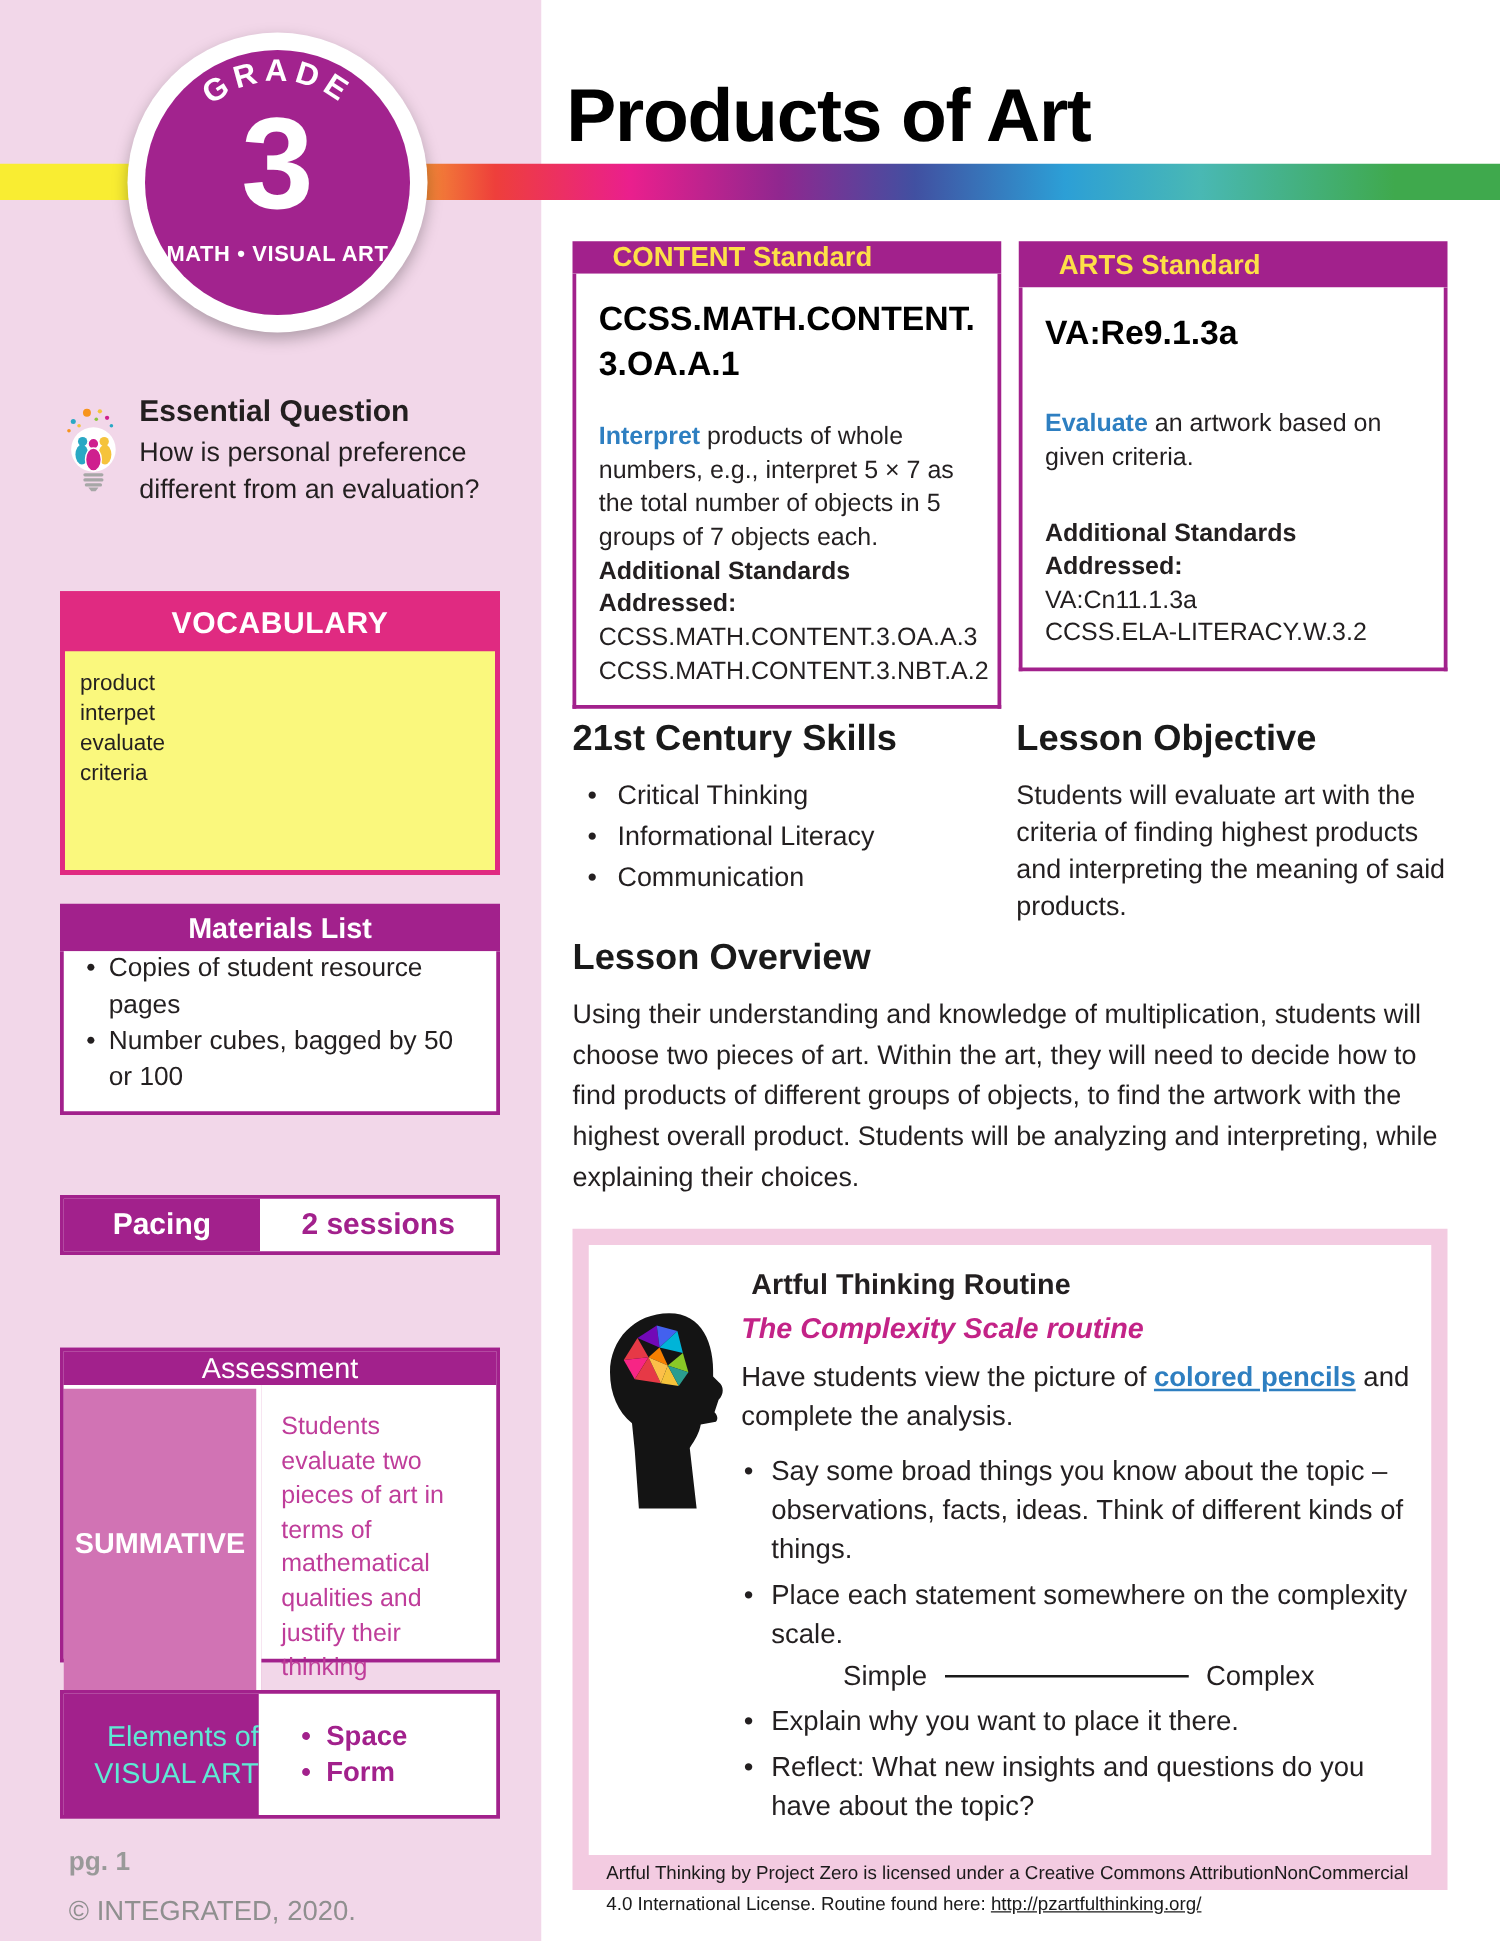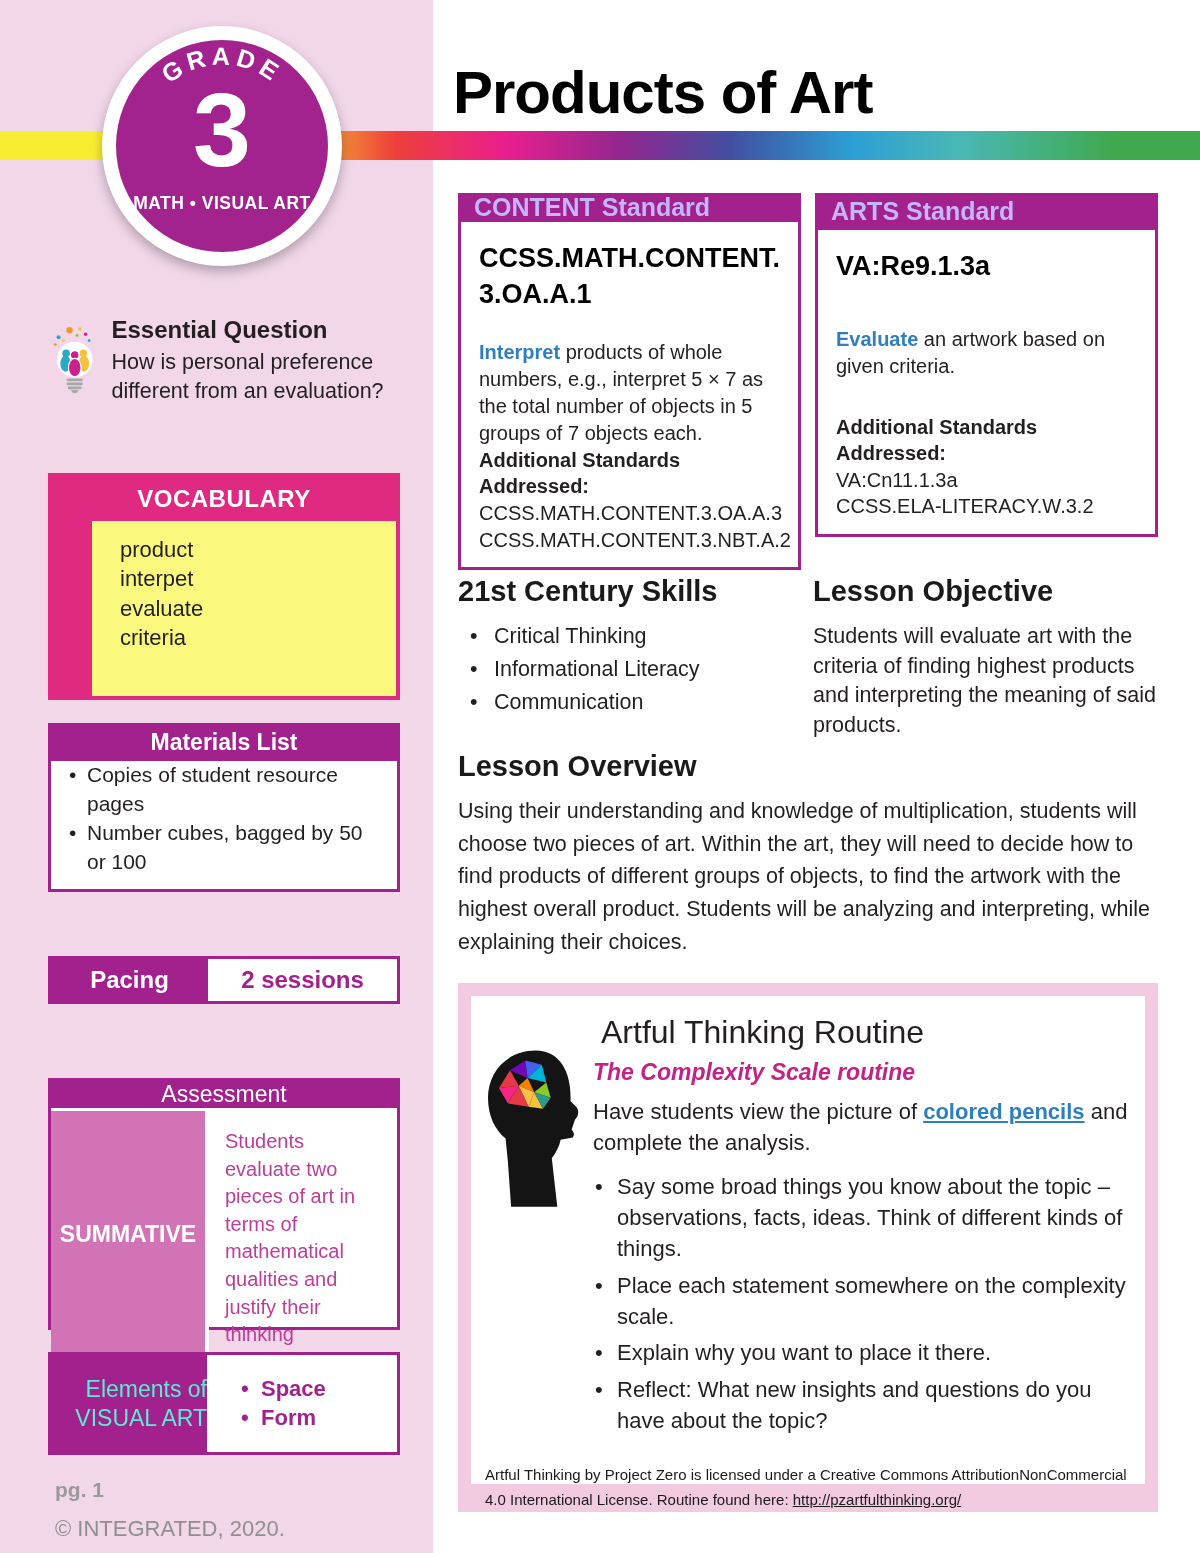--- a/index.html
+++ b/index.html
@@ -25,21 +25,21 @@
   
   .eq { position:absolute; left:50px; top:300px; width:372px; display:flex; gap:12px; }
   .eq-text { padding-top:16px; }
   .eq-heading { font-size:24px; font-weight:bold; margin-bottom:4px; }
   .eq-body { font-size:21.5px; line-height:1.37; }
 
   .vocab { position:absolute; left:48px; top:473px; width:352px; height:227px;
            background:#e02a81; border:4px solid #e02a81; display:flex; flex-direction:column; }
   .vocab-header { height:44px; color:#fff; font-size:24px; font-weight:bold;
                   display:flex; align-items:center; justify-content:center; letter-spacing:.5px; }
-  .vocab-body { flex:1; background:#faf87d; padding:14px 28px; font-size:22px; line-height:1.33;margin-left:40px; }
+  .vocab-body { flex:1; background:#faf87d; padding:14px 12px; font-size:18px; line-height:1.33; }
 
   .materials { position:absolute; left:48px; top:723px; width:352px; }
   .box-header { background:#a2218c; color:#fff; font-size:23px; font-weight:bold; height:38px;
                 display:flex; align-items:center; justify-content:center; }
   .materials-body { background:#fff; border:3px solid #a2218c; border-top:0;
                     padding:0 10px 12px 14px; font-size:21px; line-height:1.38; }
   .materials-body ul { list-style:none; }
   .materials-body li { padding-left:22px; position:relative; }
   .materials-body li::before { content:"•"; position:absolute; left:4px; }
 
@@ -67,22 +67,22 @@
   .elements-items { flex:1; display:flex; flex-direction:column; justify-content:center; padding-left:34px; gap:3px; }
   .elements-items .el { color:#a2218c; font-size:22px; font-weight:bold; position:relative; padding-left:20px; }
   .elements-items .el::before { content:"•"; position:absolute; left:0; }
 
   .pg-num { position:absolute; left:55px; top:1478px; color:#999; font-size:21px; font-weight:bold; }
   .copyright { position:absolute; left:55px; top:1516px; color:#8f8f8f; font-size:22px; }
 
   
   .std-box { position:absolute; top:193px; width:343px; height:344px; display:flex; flex-direction:column; }
   .std-content { left:458px; } .std-arts { left:815px; }
-  .std-header { background:#a2218c; color:#c4b5fd; font-size:25px; font-weight:bold; height:37px;
-                display:flex; align-items:center; padding-left:16px; }
+  .std-header { background:#a2218c; color:#fde047; font-size:22px; font-weight:bold; height:37px;
+                display:flex; align-items:center; padding-left:32px; }
   .std-body { flex:1; background:#fff; border:3px solid #a2218c; border-top:0;
               padding:18px 16px 14px 18px; display:flex; flex-direction:column; }
   .std-code { color:#000000; font-weight:bold; font-size:27px; line-height:1.35; word-break:break-all; }
   .std-text { font-size:20px; line-height:1.35; margin-top:26px; }
   .std-arts .std-text { margin-top:42px; }
   .hl-blue { color:#2e7fc1; font-weight:bold; }
   .std-additional { margin-top:auto; font-size:20px; line-height:1.33; }
   .std-additional .lbl { font-weight:bold; }
 
   
@@ -95,21 +95,21 @@
   .objective p { margin-top:14px; font-size:21.5px; line-height:1.38; }
   .overview { position:absolute; left:458px; top:750px; width:708px; }
   .overview p { margin-top:12px; font-size:21.5px; line-height:1.52; }
 
   
   .artful { position:absolute; left:458px; top:983px; width:700px; height:529px;
             background:#fff; border:13px solid #f3cbe1; border-bottom-width:28px; }
   .artful-inner { position:relative; height:100%; }
   .head-icon { position:absolute; left:6px; top:50px; }
   .artful-content { margin-left:122px; padding-top:18px; padding-right:12px; }
-  .artful-heading { font-size:32px; font-weight:normal; margin-left:8px; }
+  .artful-heading { font-size:23px; font-weight:bold; margin-left:8px; }
   .artful-sub { margin-top:8px; color:#c32387; font-size:23px; font-weight:bold; font-style:italic; }
   .artful-intro { margin-top:10px; font-size:22px; line-height:1.42; }
   .link-blue { color:#2e7fc1; font-weight:bold; text-decoration:underline; }
   .artful ul { list-style:none; margin-top:14px; font-size:22px; line-height:1.4; }
   .artful ul.second { margin-top:2px; }
   .artful li { padding-left:24px; position:relative; margin-bottom:6px; }
   .artful li::before { content:"•"; position:absolute; left:2px; }
   .scale-row { display:flex; align-items:center; justify-content:center; gap:14px;
                font-size:22px; margin:2px 0 8px 0; }
   .scale-line { width:195px; border-top:2px solid #1a1a1a; }
@@ -269,20 +269,25 @@
       <polygon points="52,42 67,47 60,57" fill="#2a9d8f"></polygon>
     </svg>
     <div class="artful-content">
       <div class="artful-heading">Artful Thinking Routine</div>
       <div class="artful-sub">The Complexity Scale routine</div>
       <div class="artful-intro"><span>Have students view the picture of </span><a class="link-blue" href="#">colored pencils</a><span> and complete the analysis.</span></div>
       <ul>
         <li>Say some broad things you know about the topic – observations, facts, ideas. Think of different kinds of things.</li>
         <li>Place each statement somewhere on the complexity scale.</li>
       </ul>
+      <div class="scale-row">
+        <span>Simple</span>
+        <span class="scale-line"></span>
+        <span>Complex</span>
+      </div>
       <ul class="second">
         <li>Explain why you want to place it there.</li>
         <li>Reflect: What new insights and questions do you have about the topic?</li>
       </ul>
     </div>
     <div class="artful-footer"><span>Artful Thinking by Project Zero is licensed under a Creative Commons AttributionNonCommercial 4.0 International License. Routine found here: </span><a href="#">http://pzartfulthinking.org/</a></div>
   </div>
 </div>
 
 </body></html>

